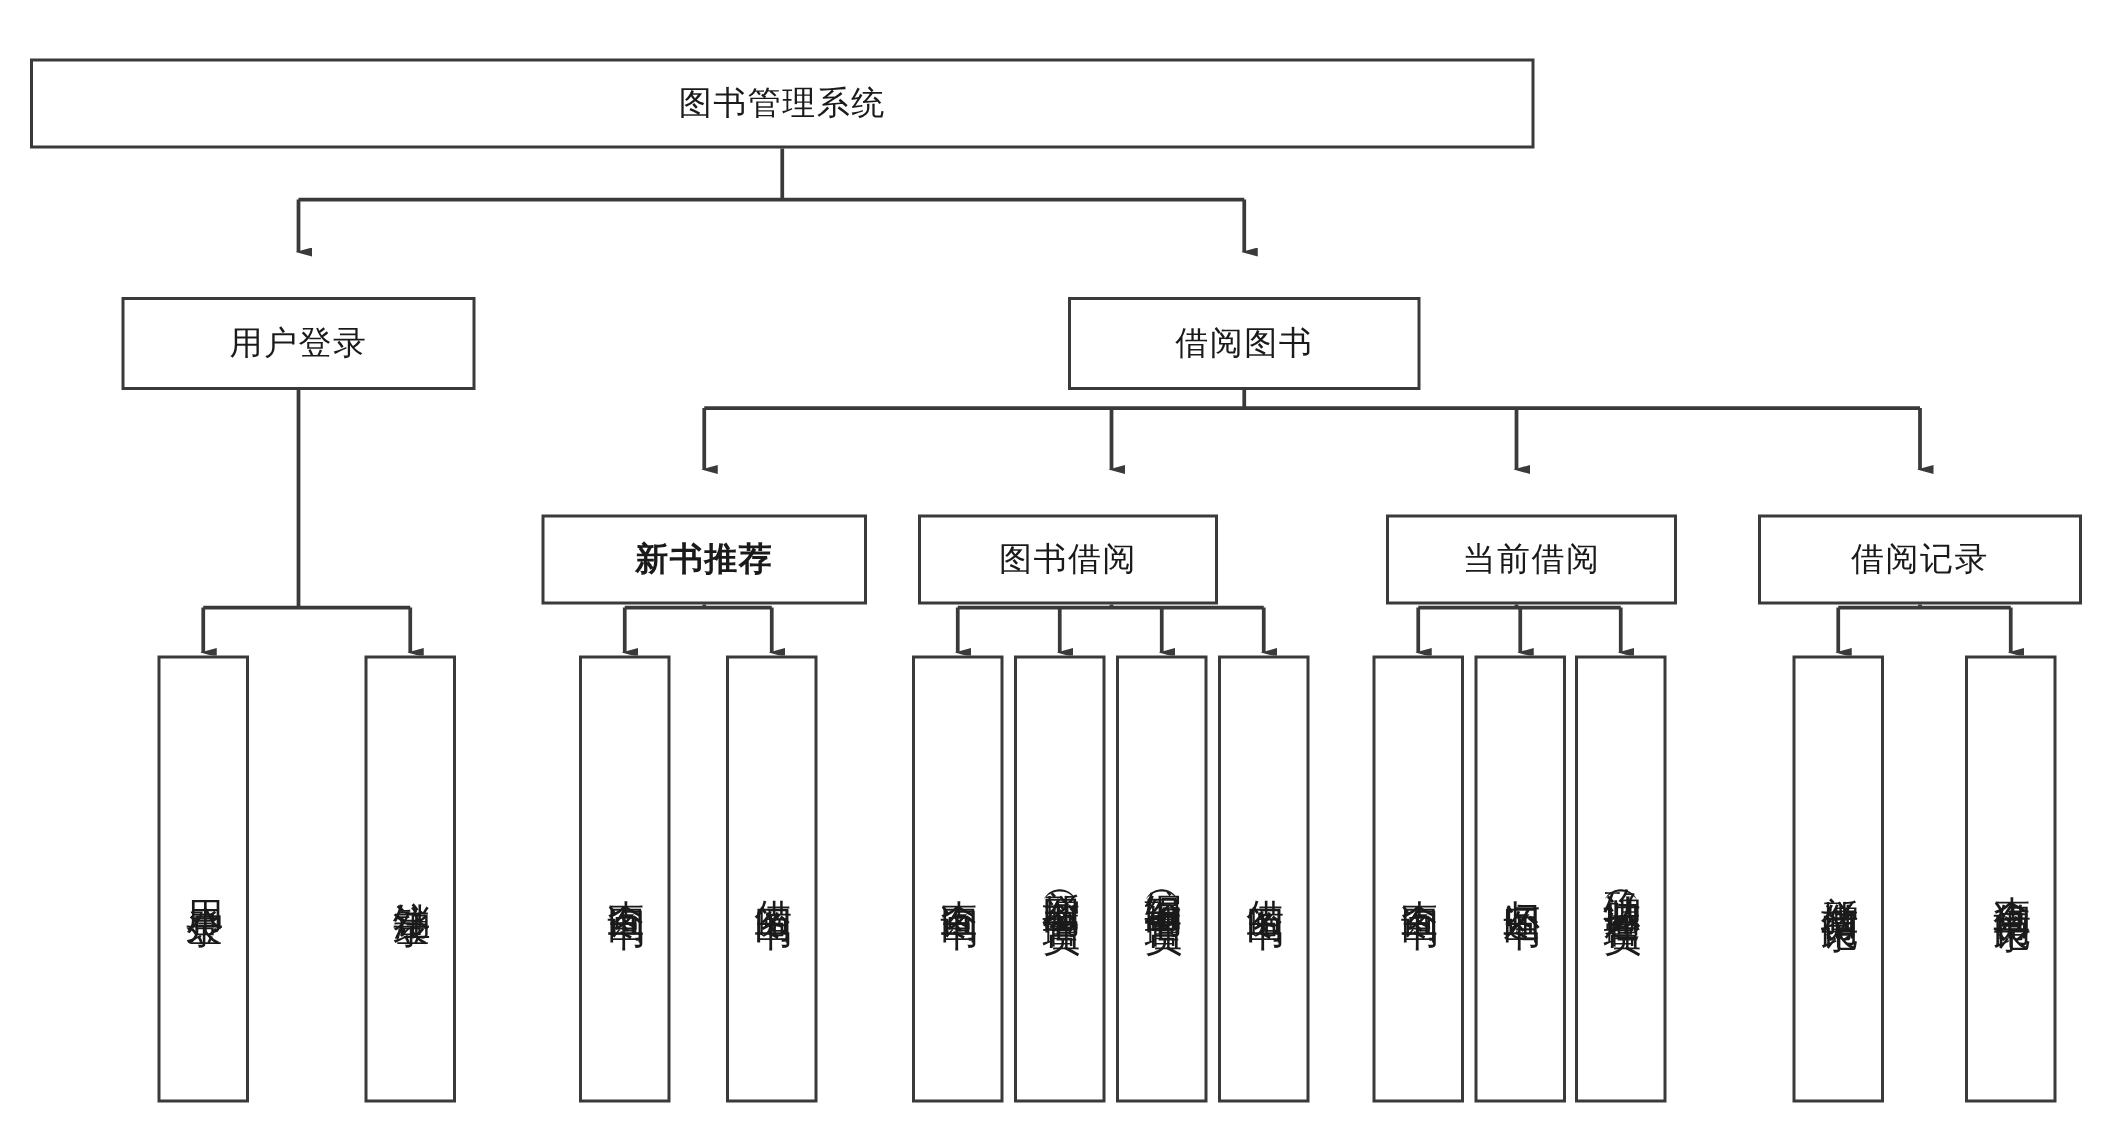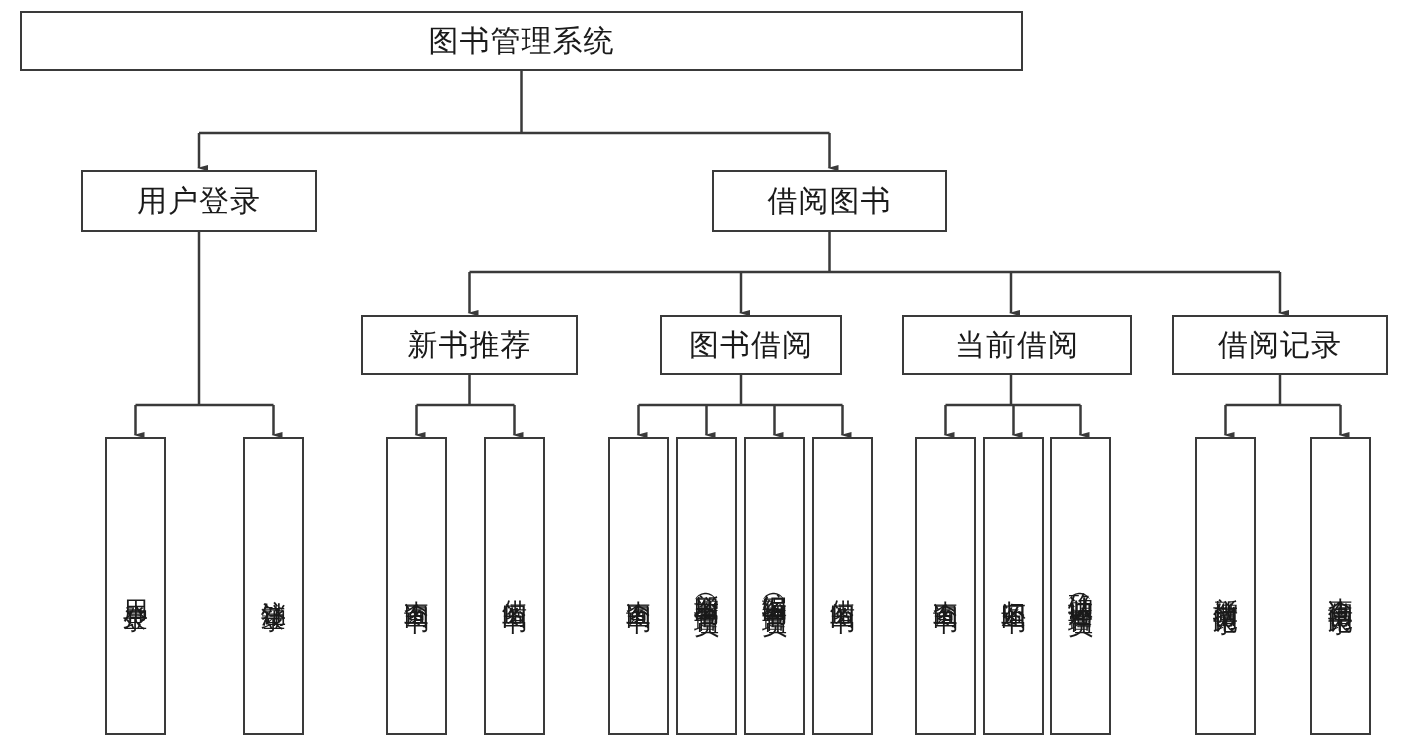--- a/index.html
+++ b/index.html
@@ -29,22 +29,23 @@
     box-sizing: border-box;
     border: 2px solid #3a3a3a;
     background: #ffffff;
     display: flex;
     align-items: center;
     justify-content: center;
     color: #1a1a1a;
     text-align: center;
   }
   .node.horiz {
-    font-size: 30px;
+    font-size: 22px;
     letter-spacing: 1px;
+    margin-top: 28px;
   }
   .node.vert {
     writing-mode: vertical-rl;
     text-orientation: upright;
     font-size: 25px;
     letter-spacing: 3px;
     padding: 6px 0;
     line-height: 1.0;
   }
   .node.vert .label {
@@ -109,27 +110,27 @@
   <div id="node-layer">
       <div class="node horiz" style="left: 20px; top: 11px; width: 1003px; height: 60px;">
         <span class="label">图书管理系统</span>
       </div>
       <div class="node horiz" style="left: 81px; top: 170px; width: 236px; height: 62px;">
         <span class="label">用户登录</span>
       </div>
       <div class="node horiz" style="left: 712px; top: 170px; width: 235px; height: 62px;">
         <span class="label">借阅图书</span>
       </div>
-      <div class="node horiz" style="left: 361px; top: 315px; width: 217px; height: 60px;">
+      <div class="node horiz" style="left: 361px; top: 315px; width: 217px; height: 60px; font-weight: bold;">
         <span class="label">新书推荐</span>
       </div>
-      <div class="node horiz" style="left: 660px; top: 315px; width: 182px; height: 60px;">
+      <div class="node horiz" style="left: 612px; top: 315px; width: 200px; height: 60px;">
         <span class="label">图书借阅</span>
       </div>
-      <div class="node horiz" style="left: 902px; top: 315px; width: 230px; height: 60px;">
+      <div class="node horiz" style="left: 924px; top: 315px; width: 194px; height: 60px;">
         <span class="label">当前借阅</span>
       </div>
       <div class="node horiz" style="left: 1172px; top: 315px; width: 216px; height: 60px;">
         <span class="label">借阅记录</span>
       </div>
       <div class="node vert" style="left: 105px; top: 437px; width: 61px; height: 298px;">
         <span class="label">用户登录</span>
       </div>
       <div class="node vert" style="left: 243px; top: 437px; width: 61px; height: 298px;">
         <span class="label">注销登录</span>

